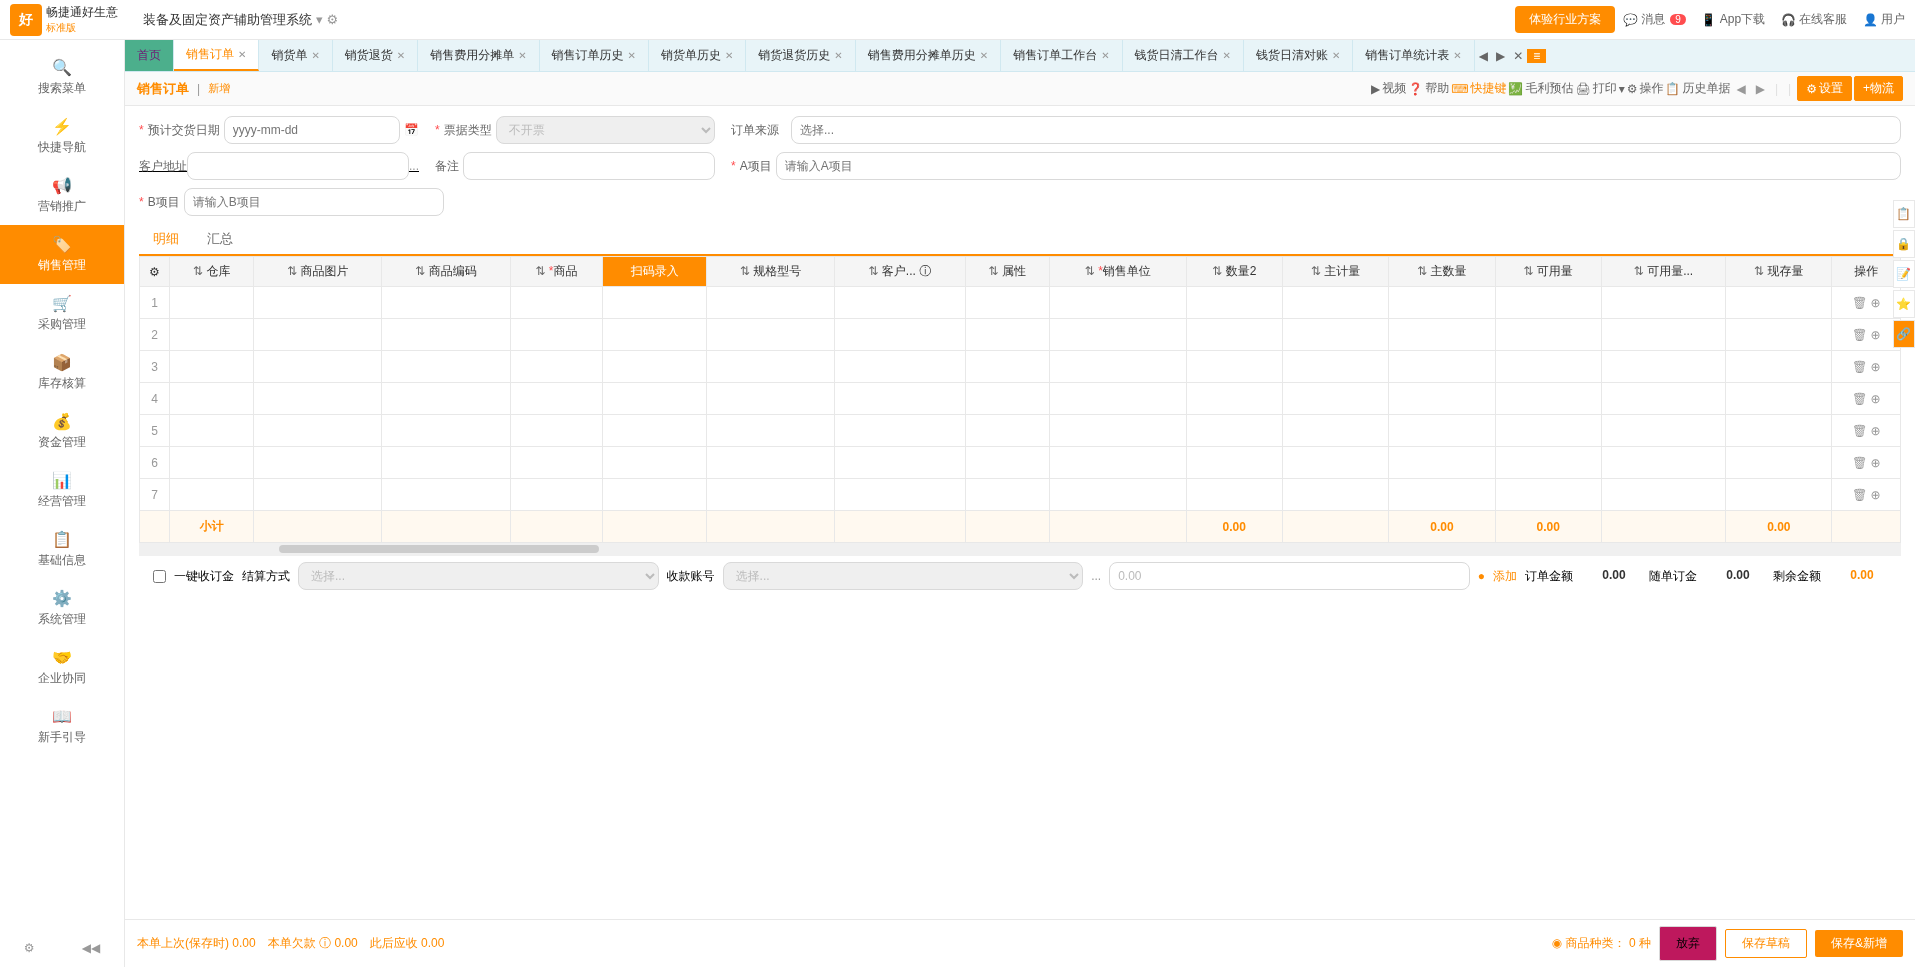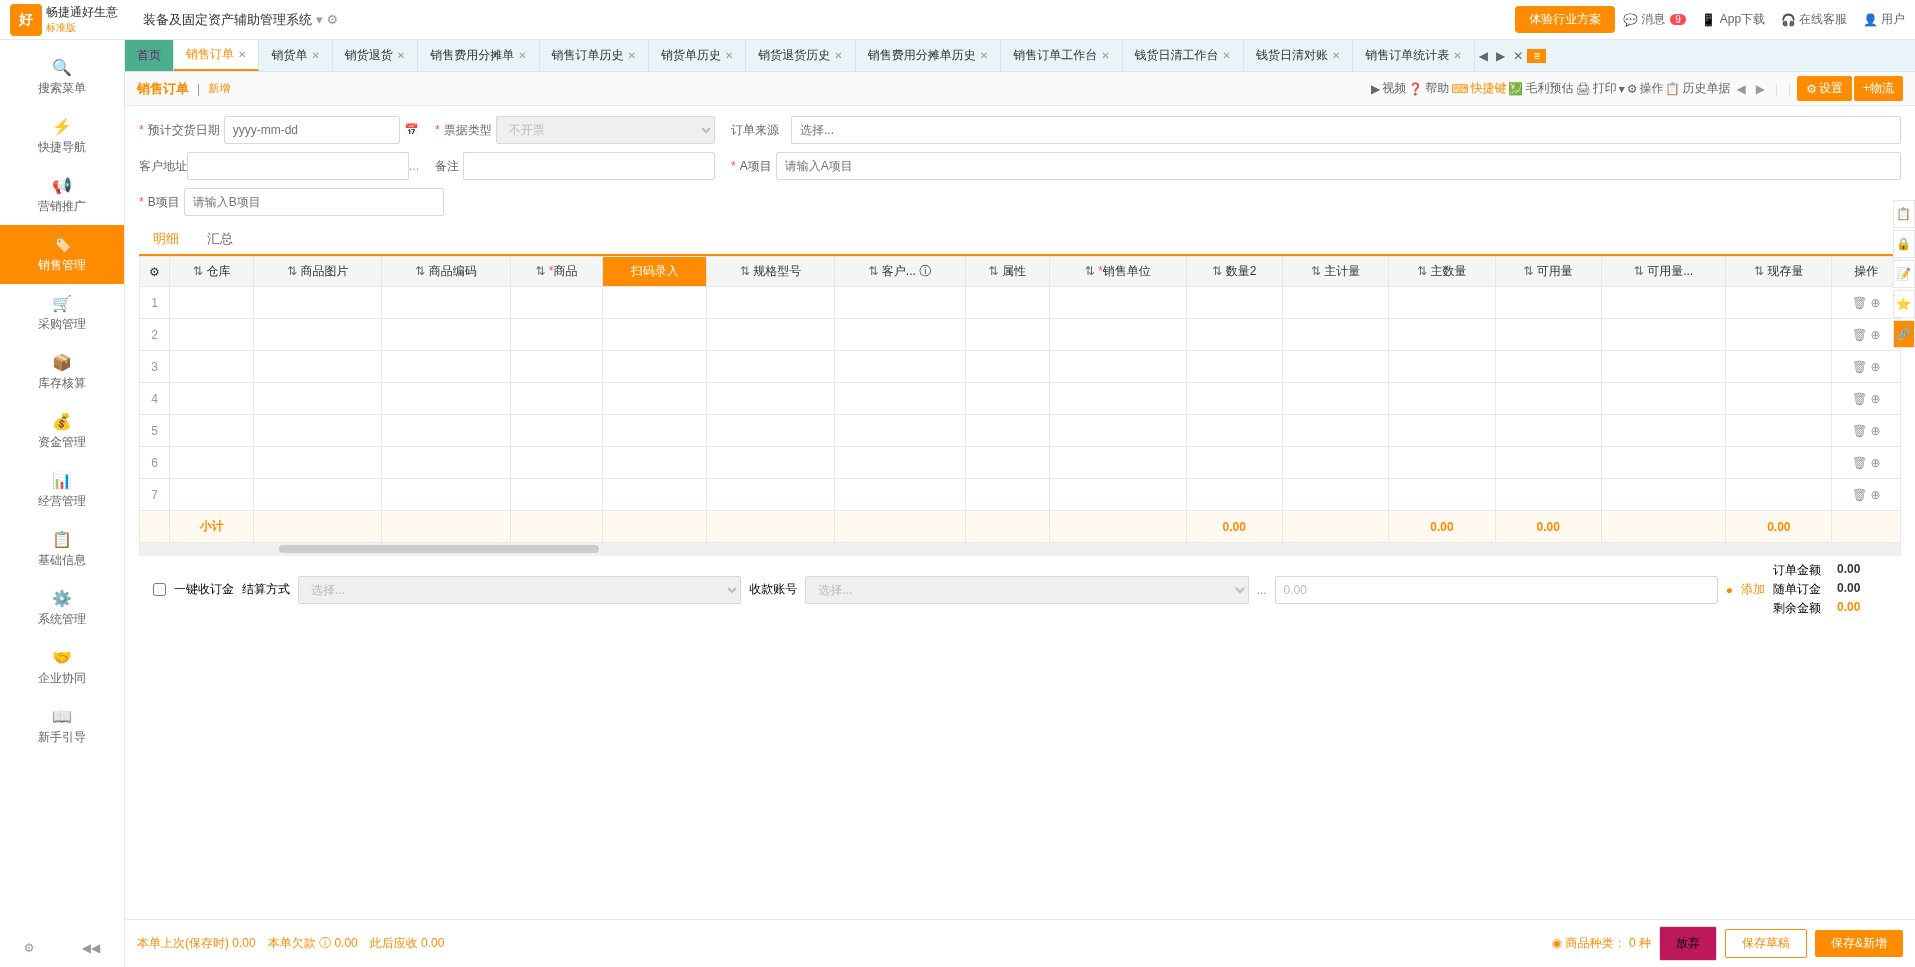--- a/index.html
+++ b/index.html
@@ -125,21 +125,21 @@
       background: #fafafa;
     }
     .toolbar-item { display: flex; align-items: center; gap: 2px; cursor: pointer; color: #666; font-size: 12px; }
     .toolbar-item.orange { color: #ff8c00; }
 
     
     .form-content { padding: 10px 14px; }
     .form-label { color: #666; white-space: nowrap; font-size: 12px; min-width: fit-content; }
     .form-input {
       border: 1px solid #d9d9d9;
-      border-radius: 2px;
+      border-radius: 8px;
       padding: 4px 8px;
       flex: 1;
       color: #bbb;
       font-size: 12px;
       height: 28px;
       outline: none;
     }
     .form-ellipsis { color: #999; cursor: pointer; }
 
     
@@ -222,24 +222,24 @@
       border: none;
       padding: 5px 16px;
       border-radius: 2px;
       cursor: pointer;
       font-size: 12px;
     }
 
     
     .order-summary {
       margin-left: auto;
-      text-align: left;
-      display: flex;
-      flex-direction: column;
-      gap: 2px;
+      text-align: center;
+      display: flex;
+      flex-direction: row;
+      gap: 10px;
       font-size: 12px;
     }
     .order-summary .row { display: flex; justify-content: space-between; gap: 16px; }
     .order-summary .val { color: #333; font-weight: bold; min-width: 50px; }
 
     
     .payment-row {
       display: flex;
       align-items: center;
       padding: 6px 14px;
@@ -532,21 +532,21 @@
               <option>不开票</option>
             </select>
           </div>
           <div style="display:flex;align-items:center;gap:12px;flex:1;">
             <span class="form-label">订单来源</span>
             <input class="form-input" style="width: 140px;" placeholder="选择...">
           </div>
         </div>
 
         <div style="display:flex;align-items:center;gap:16px;margin-bottom:8px;">
-          <div style="display:flex;align-items:center;min-width:280px;">
+          <div style="display:flex;align-items:center;min-width:280px;text-decoration:underline;">
             <span class="form-label">客户地址</span>
             <input class="form-input" style="width: 180px;">
             <span class="form-ellipsis">...</span>
           </div>
           <div style="display:flex;align-items:center;gap:4px;min-width:280px;">
             <span class="form-label">备注</span>
             <input class="form-input" style="width: 240px;">
           </div>
           <div style="display:flex;align-items:center;gap:4px;flex:1;">
             <span style="color:#ff4d4f;">*</span>

